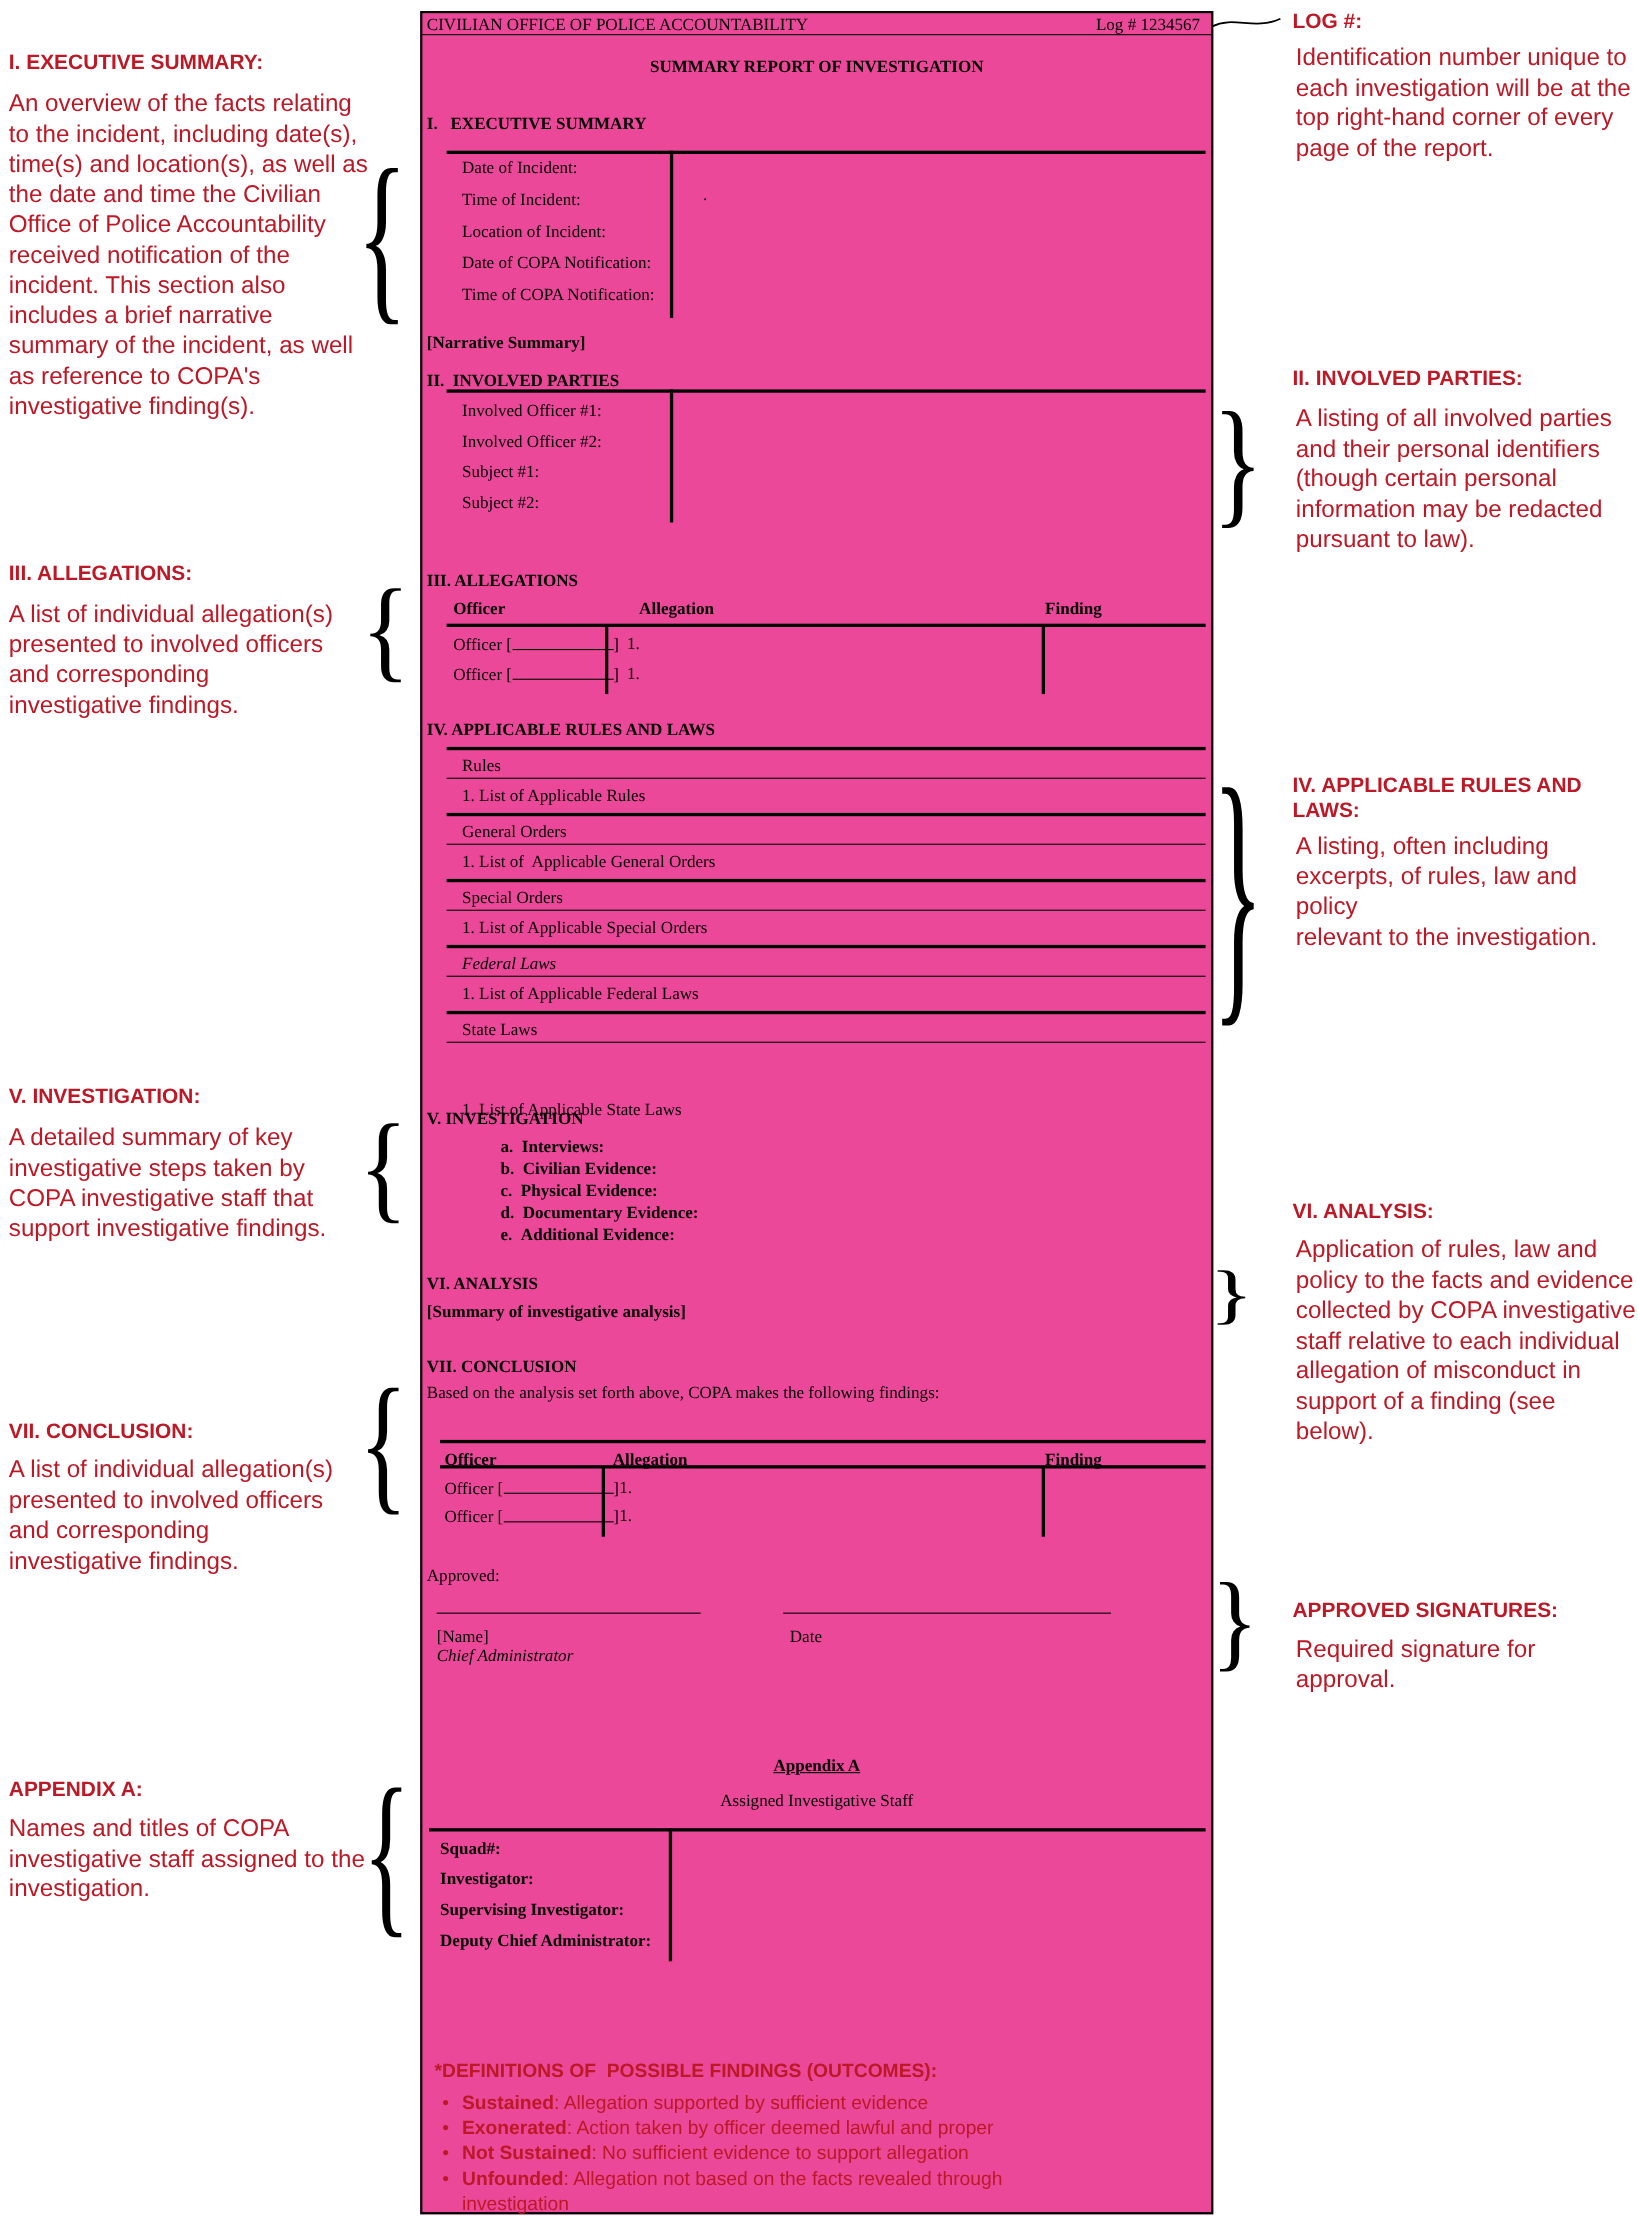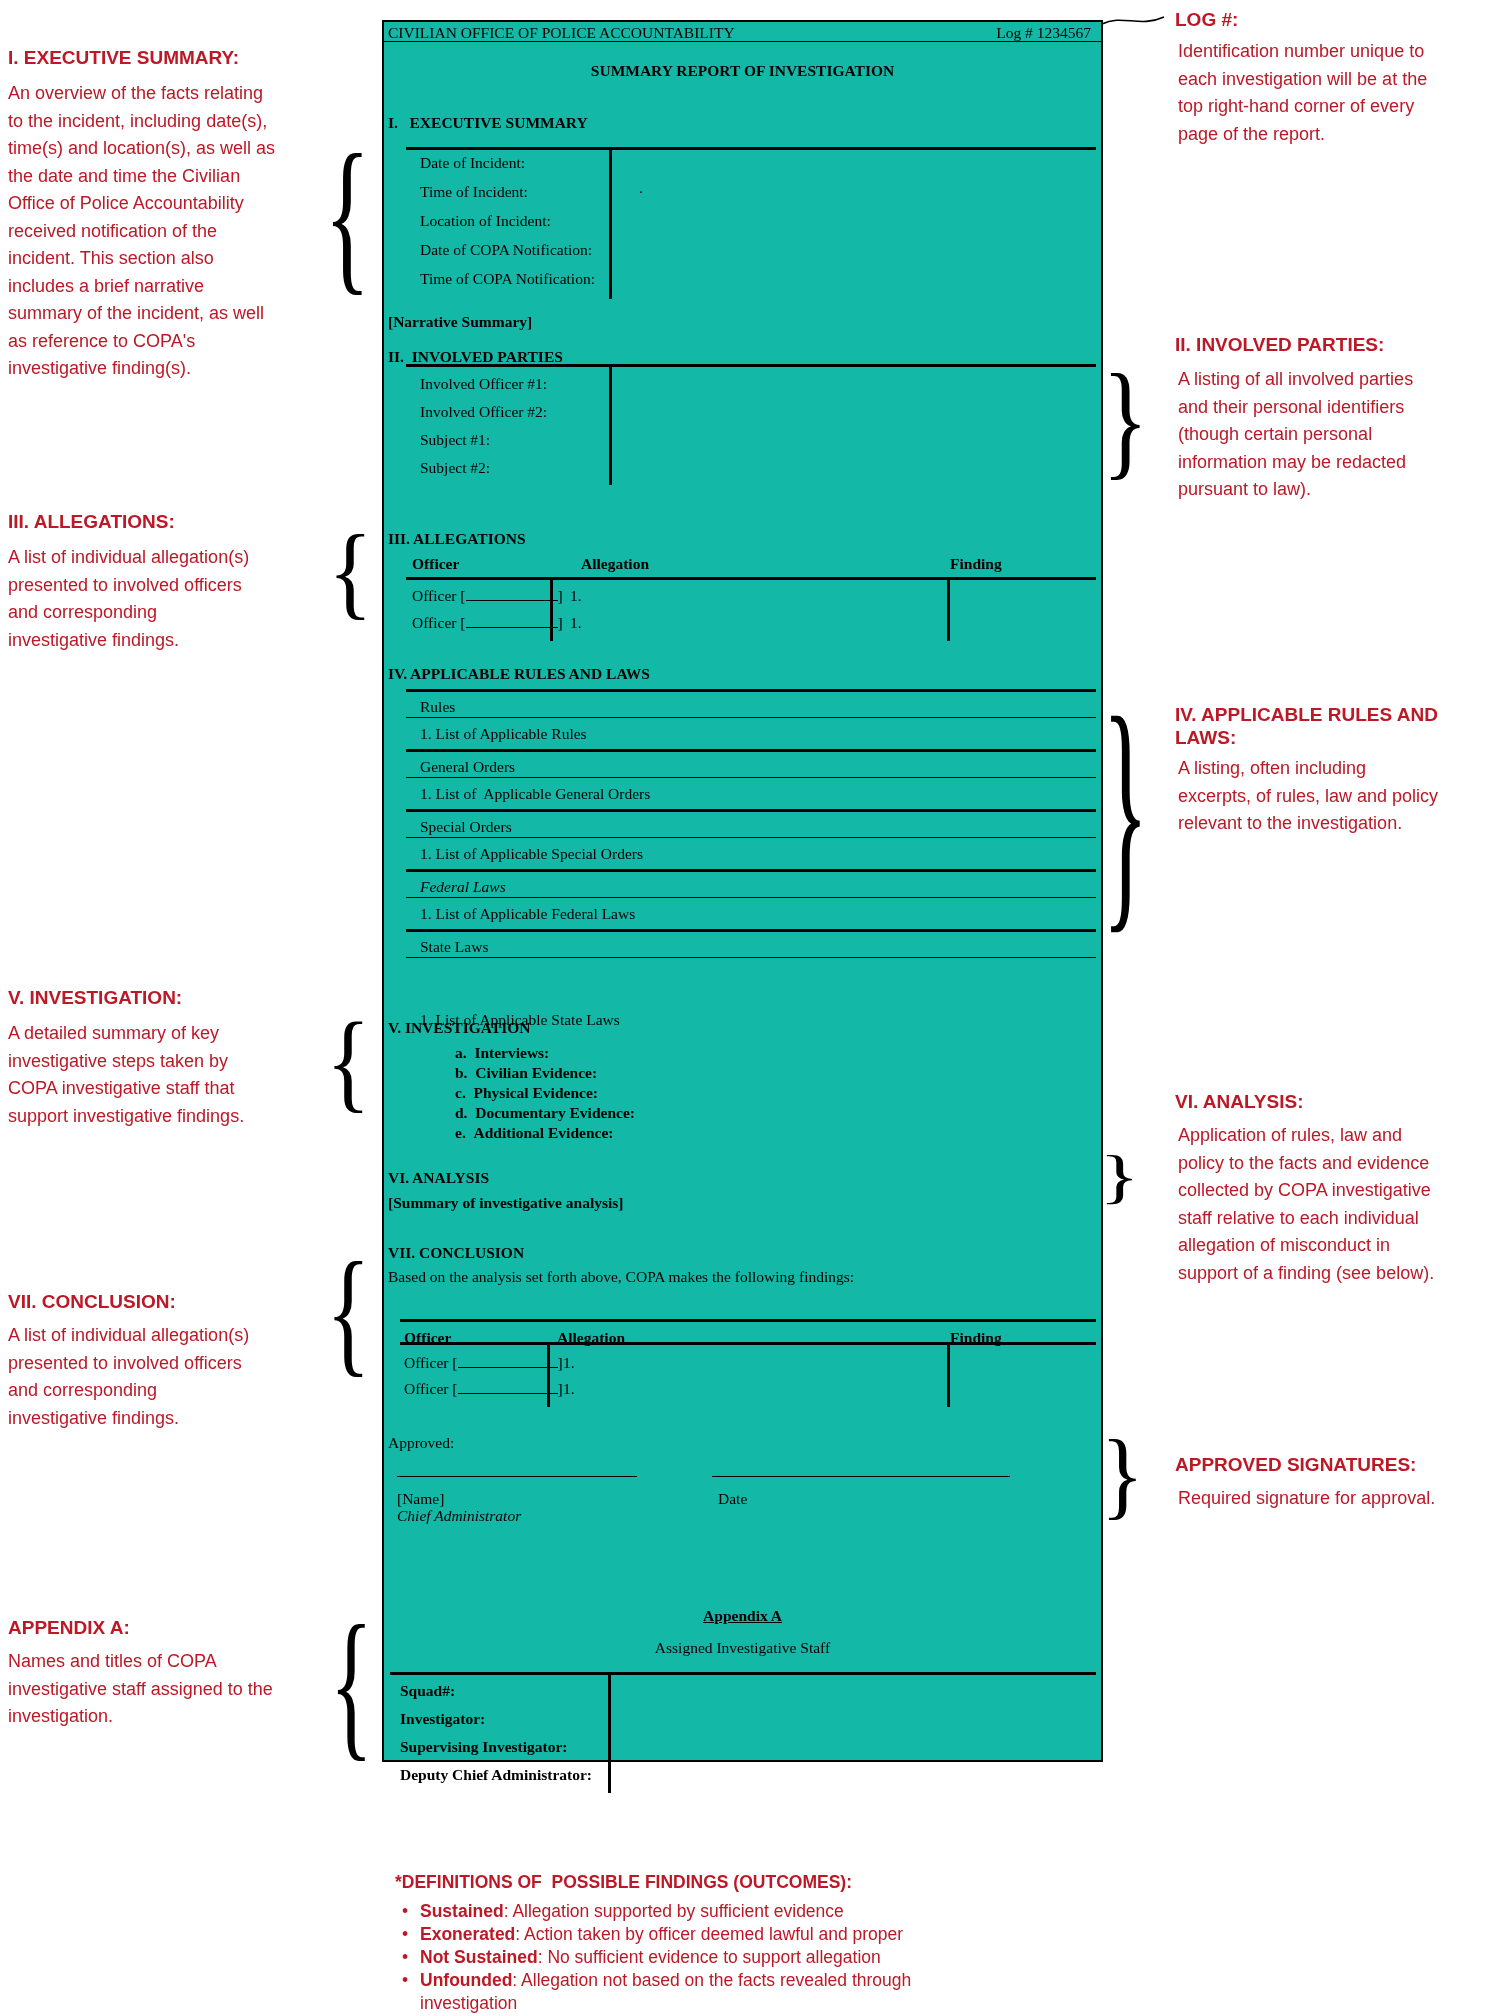--- a/index.html
+++ b/index.html
@@ -1,32 +1,32 @@
 <!DOCTYPE html>
 <html><head>
 <meta charset="utf-8">
 <style>
   html,body{margin:0;padding:0;background:#fff;}
   #canvas{position:relative;width:1489px;height:2016px;background:#fff;overflow:hidden;
           font-family:"Liberation Sans",sans-serif;}
   
-  #doc{position:absolute;left:382px;top:20px;width:721px;height:1742px;
-       border:2px solid #000;box-sizing:border-box;background:#14b8a6;}
+  #doc{position:absolute;left:382px;top:10px;width:721px;height:2003px;
+       border:2px solid #000;box-sizing:border-box;background:#ec4899;}
   .dt{position:absolute;font-family:"Liberation Serif",serif;font-size:15.5px;color:#000;white-space:pre;line-height:1.15;}
   .b{font-weight:bold;}
   .it{font-style:italic;}
   .ctr{left:0;width:100%;text-align:center;}
   .hline{position:absolute;background:#000;height:2.5px;}
   .hline.thin{height:1.2px;}
   .vline{position:absolute;background:#000;width:2.5px;}
   .blank{display:inline-block;width:92px;height:13px;border-bottom:1.2px solid #000;}
   .blank2{display:inline-block;width:100px;height:13px;border-bottom:1.2px solid #000;}
   
   .ra-h{position:absolute;font-weight:800;font-size:19px;color:#BC1826;white-space:pre-line;line-height:23px;}
-  .ra-b{position:absolute;font-weight:500;font-size:18px;color:#BC1826;white-space:pre-line;line-height:27.5px;}
+  .ra-b{position:absolute;font-weight:500;font-size:22px;color:#BC1826;white-space:pre-line;line-height:27.5px;}
   
   .brace{position:absolute;display:flex;align-items:center;justify-content:center;pointer-events:none;}
   .brace>span{font-family:"Liberation Serif",serif;color:#000;font-size:60px;line-height:1;display:block;}
   
   #defs-title{position:absolute;left:395px;top:1872px;font-weight:800;font-size:17.5px;color:#BC1826;white-space:pre;}
   #defs-list{position:absolute;left:398px;top:1900px;width:560px;margin:0;padding:0;list-style:none;
              font-size:17.5px;color:#BC1826;line-height:23px;}
   #defs-list li{position:relative;padding-left:22px;}
   #defs-list li::before{content:"\2022";position:absolute;left:4px;top:0;}
   svg{position:absolute;overflow:visible;}

